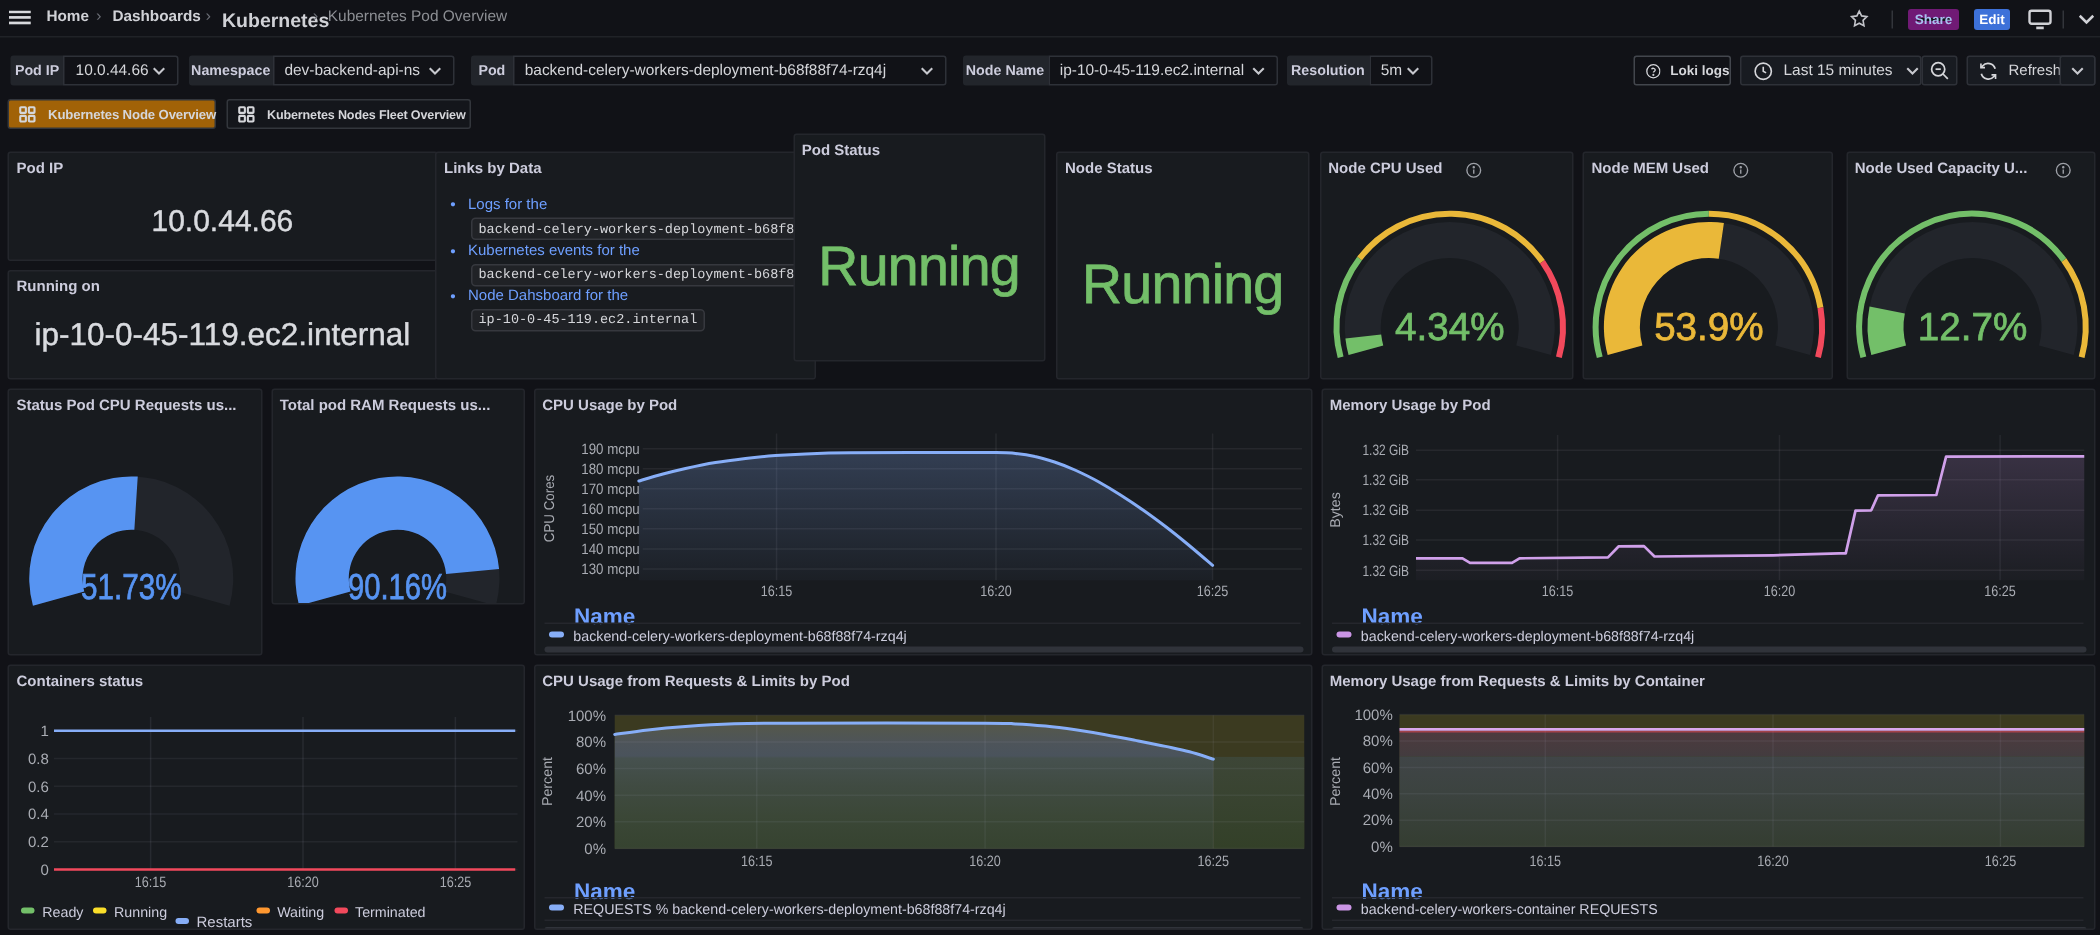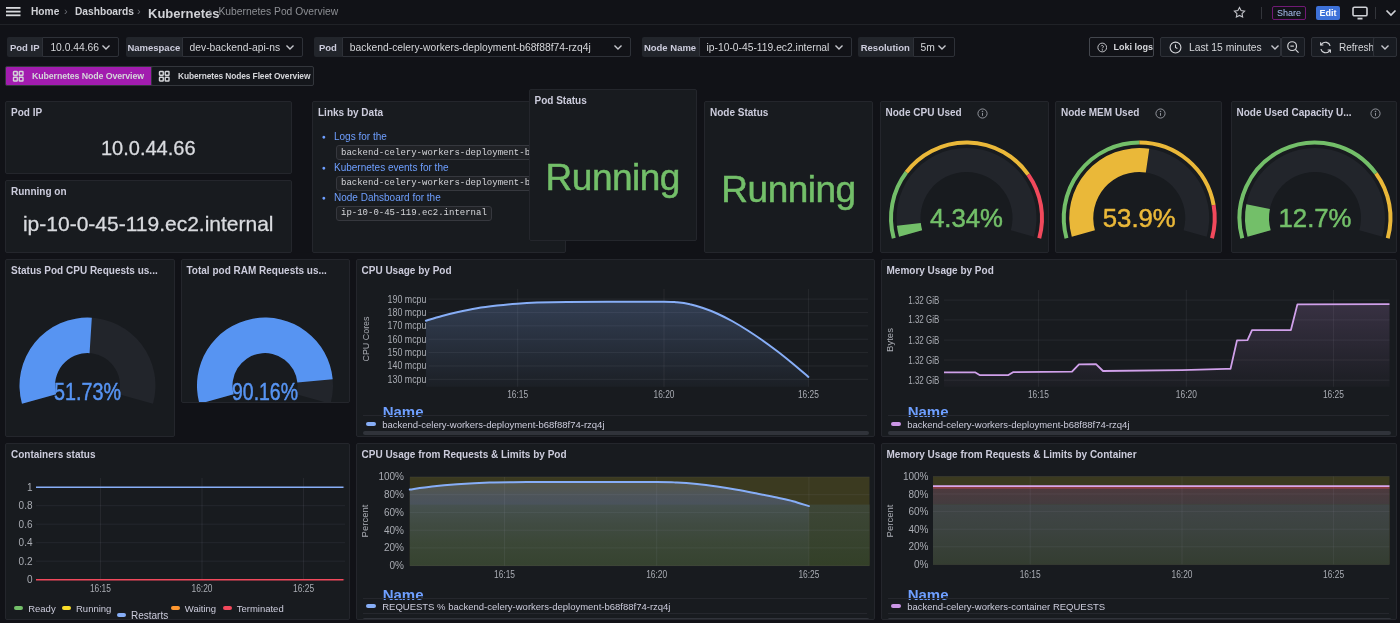--- a/index.html
+++ b/index.html
@@ -25,21 +25,21 @@
 <div class="abs" style="left:64px;top:5px;font-size:11px;color:#6b6e76">›</div>
 <div class="abs" style="left:75px;top:6px;font-size:10.2px;color:#d0d1d6;font-weight:700">Dashboards</div>
 <div class="abs" style="left:137px;top:5px;font-size:11px;color:#6b6e76">›</div>
 <div class="abs" style="left:148px;top:6px;font-size:13px;color:#d0d1d6;font-weight:700">Kubernetes</div>
 <div class="abs" style="left:208.5px;top:5px;font-size:11px;color:#6b6e76">›</div>
 <div class="abs" style="left:218.5px;top:6px;font-size:10.3px;color:#8d8f94">Kubernetes Pod Overview</div>
 <svg class="abs" style="left:1232.5px;top:6px" width="13" height="13" viewBox="0 0 24 24" fill="none" stroke="#c2c3c9" stroke-width="2">
     <path d="M12 2.6l2.9 5.9 6.5.9-4.7 4.6 1.1 6.5-5.8-3-5.8 3 1.1-6.5L2.6 9.4l6.5-.9z"></path>
   </svg>
 <div class="abs" style="left:1261px;top:7px;width:1px;height:12px;background:#33353b"></div>
-<div class="abs" style="left:1272px;top:6px;width:34px;height:13.5px;border:1px solid #701a75;border-radius:2px;color:#a9c0f0;font-size:9px;font-weight:400;display:flex;align-items:center;justify-content:center">Share</div>
+<div class="abs" style="left:1272px;top:6px;width:34px;height:13.5px;border:6px solid #701a75;border-radius:2px;color:#a9c0f0;font-size:9px;font-weight:700;display:flex;align-items:center;justify-content:center">Share</div>
 <div class="abs" style="left:1316px;top:6px;width:24px;height:13.5px;background:#3d71d9;border-radius:2px;color:#ffffff;font-size:9px;font-weight:700;display:flex;align-items:center;justify-content:center">Edit</div>
 <svg class="abs" style="left:1352px;top:5.5px" width="16" height="14" viewBox="0 0 16 14" fill="none" stroke="#d0d1d6" stroke-width="1.6">
     <rect x="1" y="1.2" width="14" height="8.6" rx="1.4"></rect>
     <path d="M5.5 12.6h5" stroke-width="1.8"></path>
   </svg>
 <div class="abs" style="left:1375px;top:7px;width:1px;height:12px;background:#33353b"></div>
 <svg class="abs" style="left:1385px;top:9px" width="12" height="8" viewBox="0 0 12 8" fill="none" stroke="#d0d1d6" stroke-width="1.7">
     <path d="M1.5 1.5 L6 6 L10.5 1.5"></path>
   </svg>
 <div class="ctrl" style="left:7px;top:37px">
@@ -104,21 +104,21 @@
       <path d="M3.5 15a9 9 0 0015.5 3.5l2-2"></path>
       <path d="M21 21.5v-5h-5" stroke-width="2"></path>
     </svg>
     <span style="font-size:10px;font-weight:500;white-space:nowrap">Refresh</span>
   </div>
 <div class="btn" style="left:1373px;top:37px;width:23.5px;justify-content:center;border-left:1px solid #2e3138">
     <svg width="10" height="7" viewBox="0 0 10 7" fill="none" stroke="#c7c8ce" stroke-width="1.4">
       <path d="M1.5 1.5 L5 5 L8.5 1.5"></path>
     </svg>
   </div>
-<div class="btn" style="left:5px;top:65.5px;width:155px;height:20px;background:#a21caf;border-color:#33363c">
+<div class="btn" style="left:5px;top:65.5px;width:139px;height:20px;background:#a16207;border-color:#33363c">
     <svg width="12" height="12" viewBox="0 0 24 24" fill="none" stroke="#d5d6da" stroke-width="2.8" style="flex:0 0 auto;margin:0 8px 0 6px">
       <rect x="3" y="3" width="7.5" height="7.5" rx="1"></rect>
       <rect x="14.5" y="3" width="7.5" height="7.5" rx="1"></rect>
       <rect x="3" y="14.5" width="7.5" height="7.5" rx="1"></rect>
       <rect x="14.5" y="14.5" width="7.5" height="7.5" rx="1"></rect>
     </svg>
     <span style="font-size:8.8px;letter-spacing:-0.1px;font-weight:700;color:#d5d6da;white-space:nowrap">Kubernetes Node Overview</span>
   </div>
 <div class="btn" style="left:151px;top:65.5px;width:163px;height:20px;background:#14161b;border-color:#33363c">
     <svg width="12" height="12" viewBox="0 0 24 24" fill="none" stroke="#d5d6da" stroke-width="2.8" style="flex:0 0 auto;margin:0 8px 0 6px">
@@ -130,21 +130,21 @@
     <span style="font-size:8.4px;letter-spacing:-0.1px;font-weight:700;color:#d5d6da;white-space:nowrap">Kubernetes Nodes Fleet Overview</span>
   </div>
 <div class="panel" style="left:5px;top:101px;width:286.5px;height:73px">
     <div class="ptitle">Pod IP</div>
     <div class="abs" style="left:0;top:26px;width:100%;height:40px;display:flex;align-items:center;justify-content:center;font-size:20px;-webkit-text-stroke:0.3px #d9dbdf;color:#d9dbdf">10.0.44.66</div>
   </div>
 <div class="panel" style="left:5px;top:179.5px;width:286.5px;height:73px">
     <div class="ptitle">Running on</div>
     <div class="abs" style="left:0;top:23px;width:100%;height:40px;display:flex;align-items:center;justify-content:center;font-size:21px;-webkit-text-stroke:0.3px #d9dbdf;color:#d9dbdf">ip-10-0-45-119.ec2.internal</div>
   </div>
-<div class="panel" style="left:312px;top:101px;width:254px;height:151.5px">
+<div class="panel" style="left:290px;top:101px;width:254px;height:151.5px">
     <div class="ptitle">Links by Data</div>
     <div class="abs" style="left:9px;top:31px;color:#6e9fff;font-size:6.5px">●</div>
     <div class="abs" style="left:21px;top:29px;font-size:10px;color:#6e9fff;font-weight:500;white-space:nowrap">Logs for the</div>
     <div class="abs" style="left:23px;top:43px;display:inline-block;font-family:'Liberation Mono',monospace;font-size:9px;color:#d5d6da;background:#202226;border:1px solid #36383e;border-radius:3px;padding:1.5px 4px;white-space:nowrap">backend-celery-workers-deployment-b68f88f74-rzq4j</div>
     <div class="abs" style="left:9px;top:61.5px;color:#6e9fff;font-size:6.5px">●</div>
     <div class="abs" style="left:21px;top:59.5px;font-size:10px;color:#6e9fff;font-weight:500;white-space:nowrap">Kubernetes events for the</div>
     <div class="abs" style="left:23px;top:73.5px;display:inline-block;font-family:'Liberation Mono',monospace;font-size:9px;color:#d5d6da;background:#202226;border:1px solid #36383e;border-radius:3px;padding:1.5px 4px;white-space:nowrap">backend-celery-workers-deployment-b68f88f74-rzq4j</div>
     <div class="abs" style="left:9px;top:92px;color:#6e9fff;font-size:6.5px">●</div>
     <div class="abs" style="left:21px;top:90px;font-size:10px;color:#6e9fff;font-weight:500;white-space:nowrap">Node Dahsboard for the</div>
     <div class="abs" style="left:23px;top:103.5px;display:inline-block;font-family:'Liberation Mono',monospace;font-size:9px;color:#d5d6da;background:#202226;border:1px solid #36383e;border-radius:3px;padding:1.5px 4px;white-space:nowrap">ip-10-0-45-119.ec2.internal</div>

